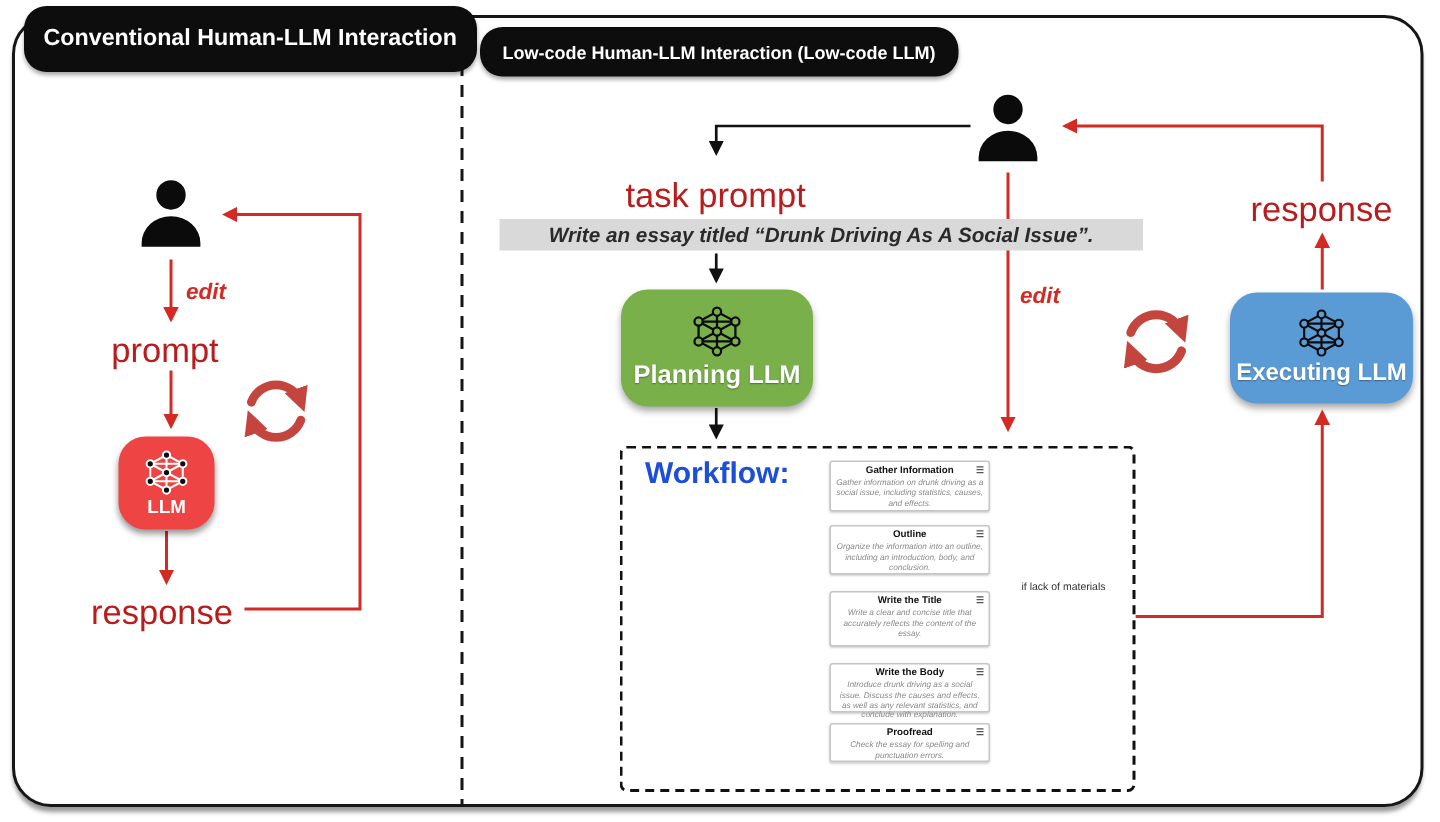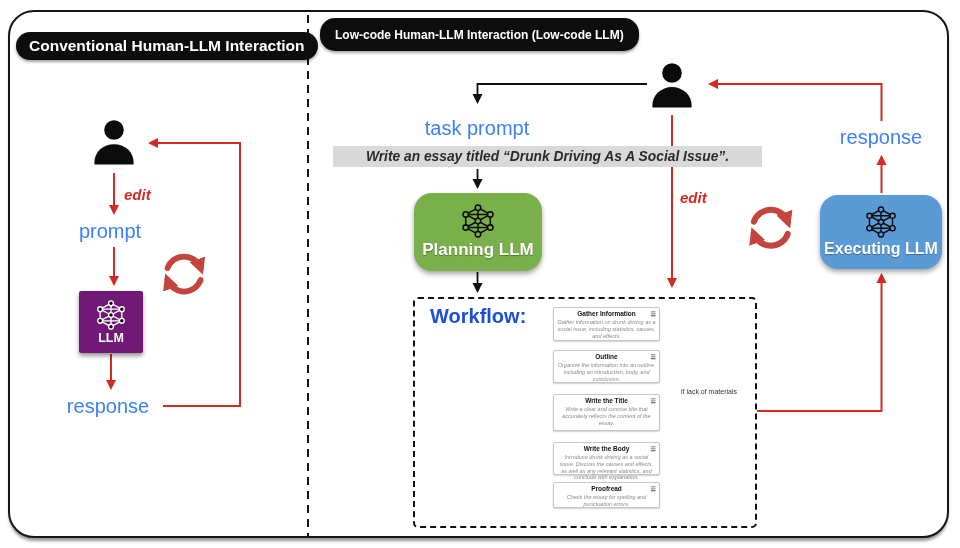--- a/index.html
+++ b/index.html
@@ -5,27 +5,27 @@
   html,body{margin:0;padding:0;background:#fff;}
   #stage{position:relative;width:960px;height:548px;background:#fff;overflow:hidden;
          font-family:"Liberation Sans",sans-serif;color:#111;}
   .frame{position:absolute;left:8px;top:10px;width:941px;height:528px;box-sizing:border-box;
          border:2.5px solid #161616;border-radius:26px;background:#fff;
          box-shadow:0 4px 3px -1px rgba(70,70,70,.55);}
   .divider{position:absolute;left:307px;top:15px;width:2.4px;height:521px;
            background:repeating-linear-gradient(to bottom,#151515 0 8px,transparent 8px 14px);}
   .pill{position:absolute;background:#0d0d0d;color:#fff;font-weight:bold;white-space:nowrap;
         border-radius:15px;box-shadow:0 2px 3px rgba(0,0,0,.35);display:flex;align-items:center;justify-content:center;}
-  .pill.left{left:16px;top:32px;height:28px;padding:0 13px;font-size:15.5px;}
+  .pill.left{left:16px;top:4px;height:44px;padding:0 13px;font-size:15.5px;}
   .pill.right{left:320px;top:18px;height:33px;padding:0 15px;font-size:12px;}
   .lbl{position:absolute;text-align:center;white-space:nowrap;}
-  .big{font-size:20px;color:#3b82f6;}
+  .big{font-size:23px;color:#b91c1c;}
   .edit{font-size:15px;font-style:italic;color:#d42a24;font-weight:bold;}
   .person{position:absolute;}
-  .llm-box{position:absolute;left:79px;top:291px;width:64px;height:62px;background:#701a75;border-radius:2px;
+  .llm-box{position:absolute;left:79px;top:291px;width:64px;height:62px;background:#ef4444;border-radius:18px;
            display:flex;flex-direction:column;align-items:center;justify-content:center;gap:1px;
            box-shadow:0 3px 4px rgba(0,0,0,.4);}
   .llm-box .t{color:#fff;font-weight:bold;font-size:12.5px;}
   .bigbox{position:absolute;border-radius:18px;display:flex;flex-direction:column;align-items:center;
           justify-content:center;gap:2px;box-shadow:0 3px 5px rgba(0,0,0,.35);}
   .bigbox .t{color:#fff;font-weight:bold;text-shadow:0 1px 1px rgba(0,0,0,.35);}
   .planning{left:414px;top:193px;width:128px;height:78px;background:#79b04a;}
   .planning .t{font-size:17px;}
   .executing{left:820px;top:195px;width:122px;height:74px;background:#5b9bd5;}
   .executing .t{font-size:16px;}

